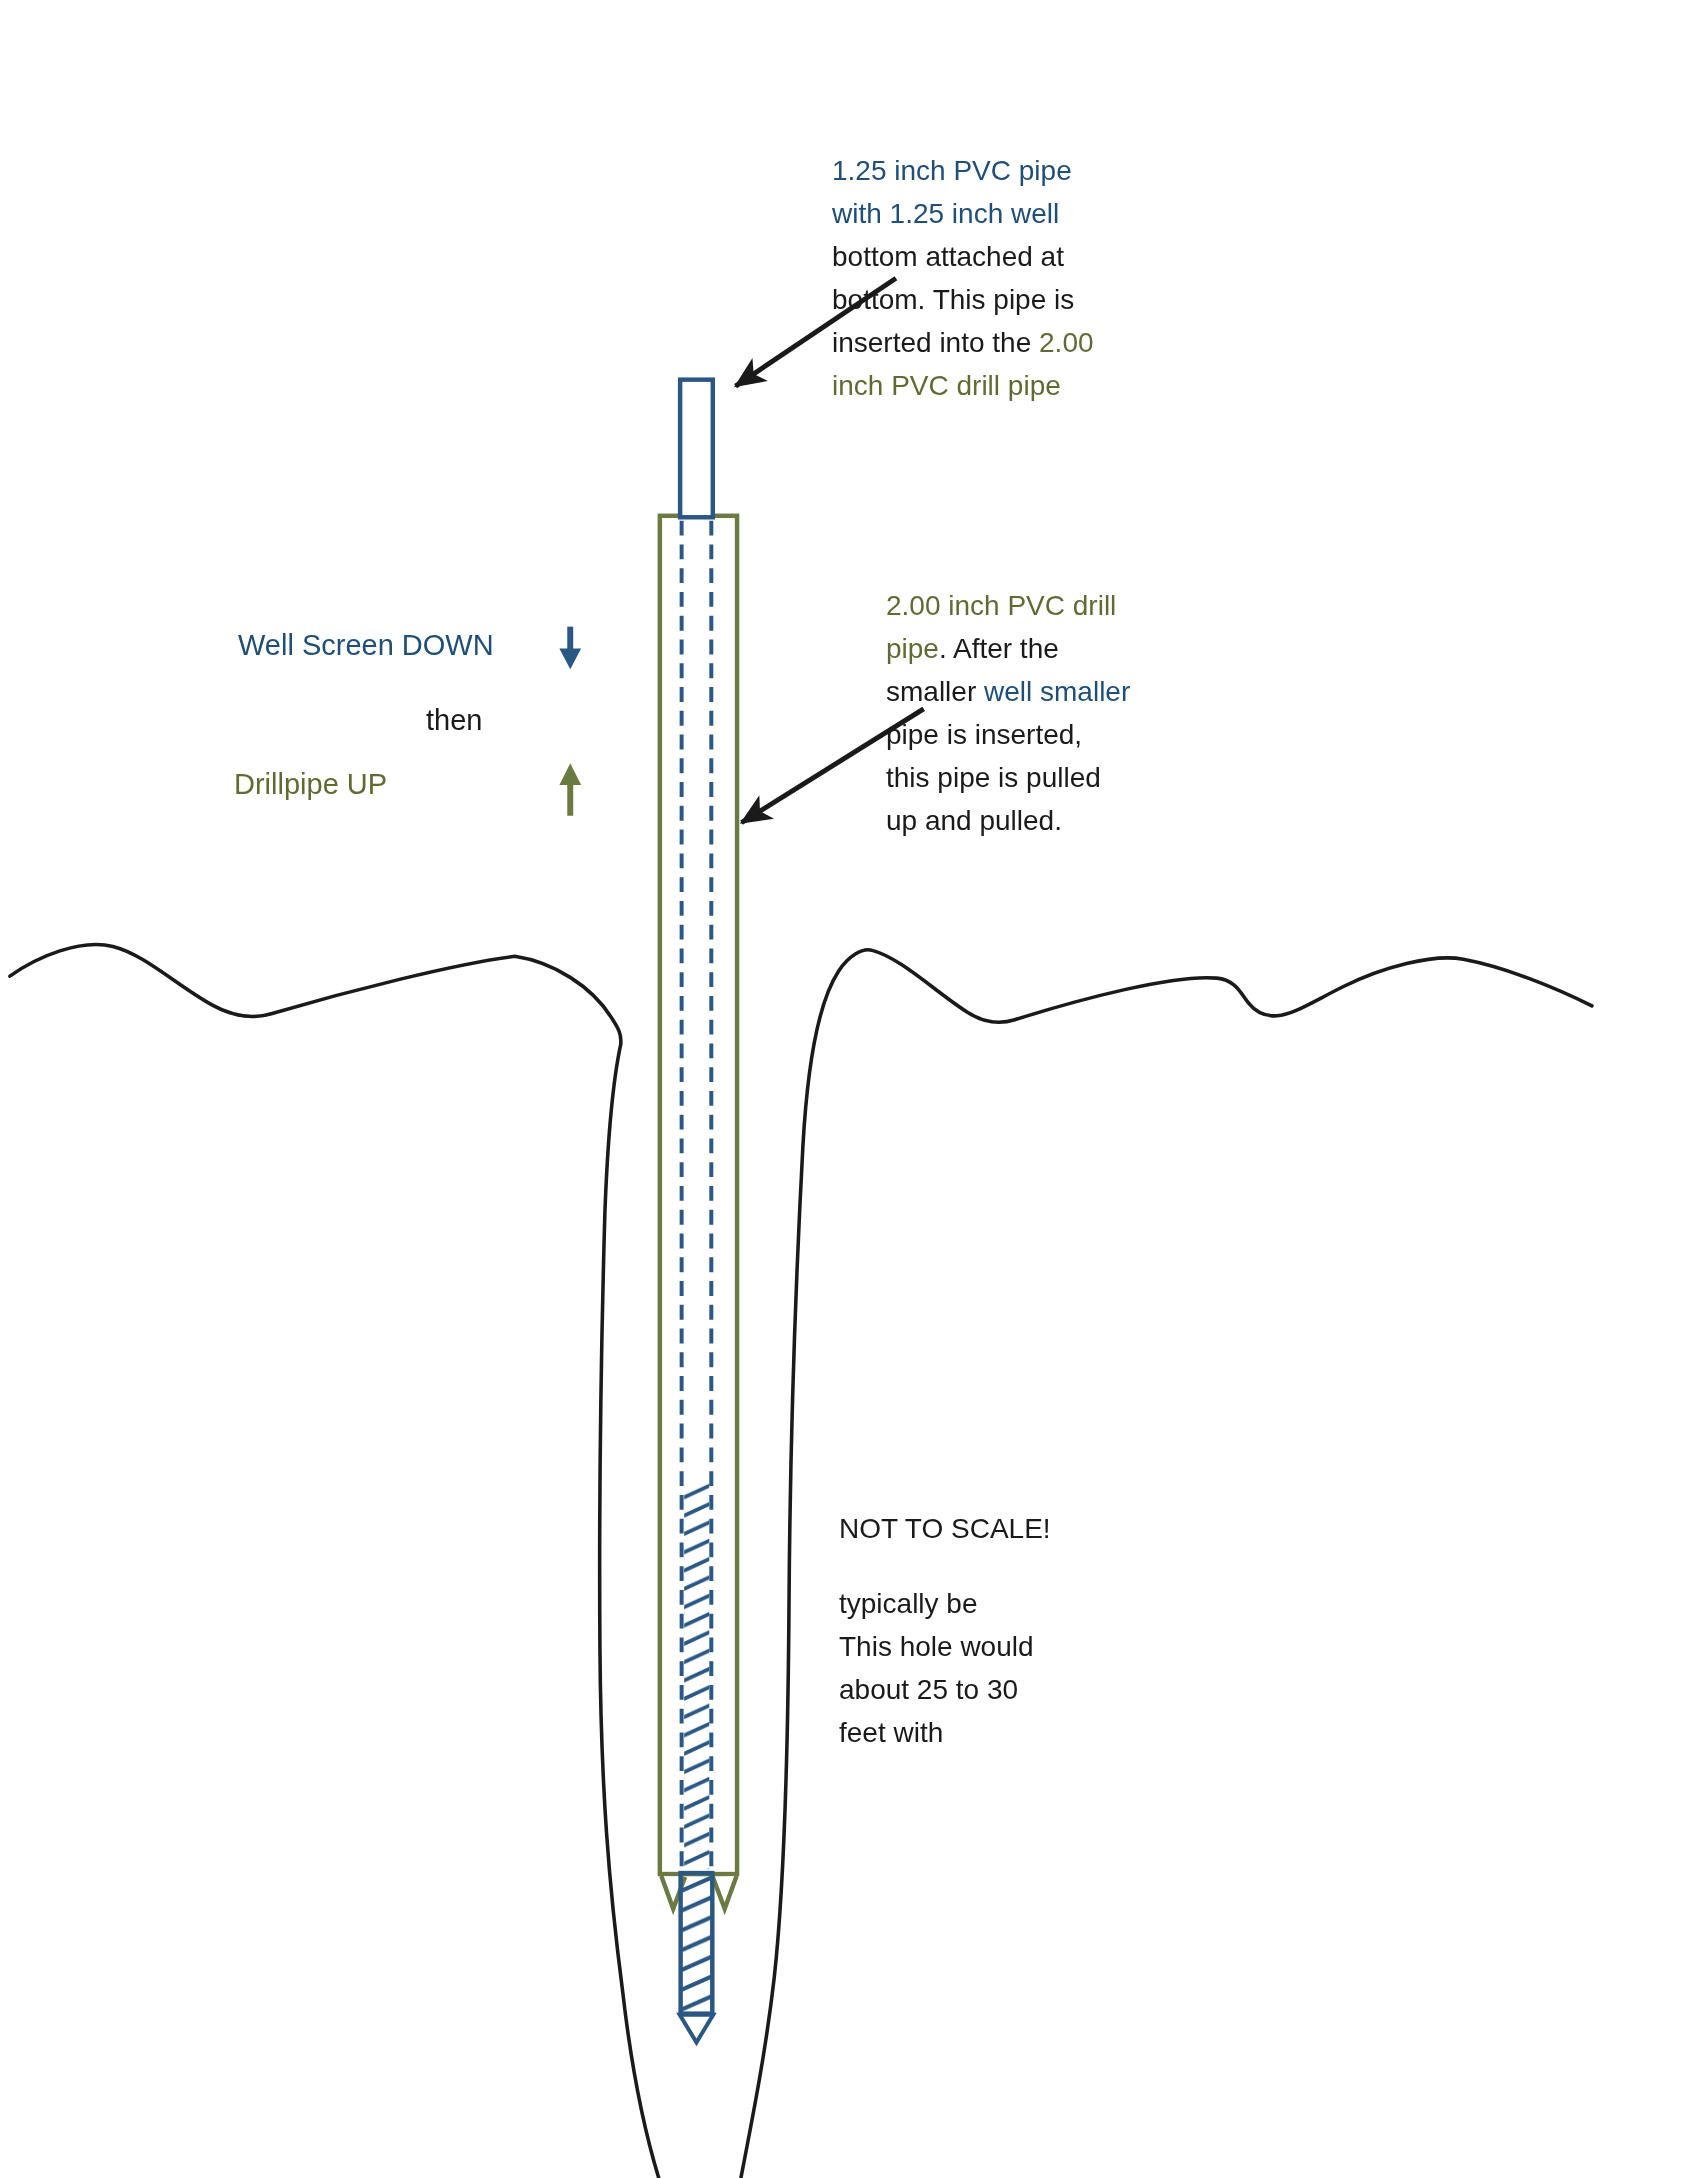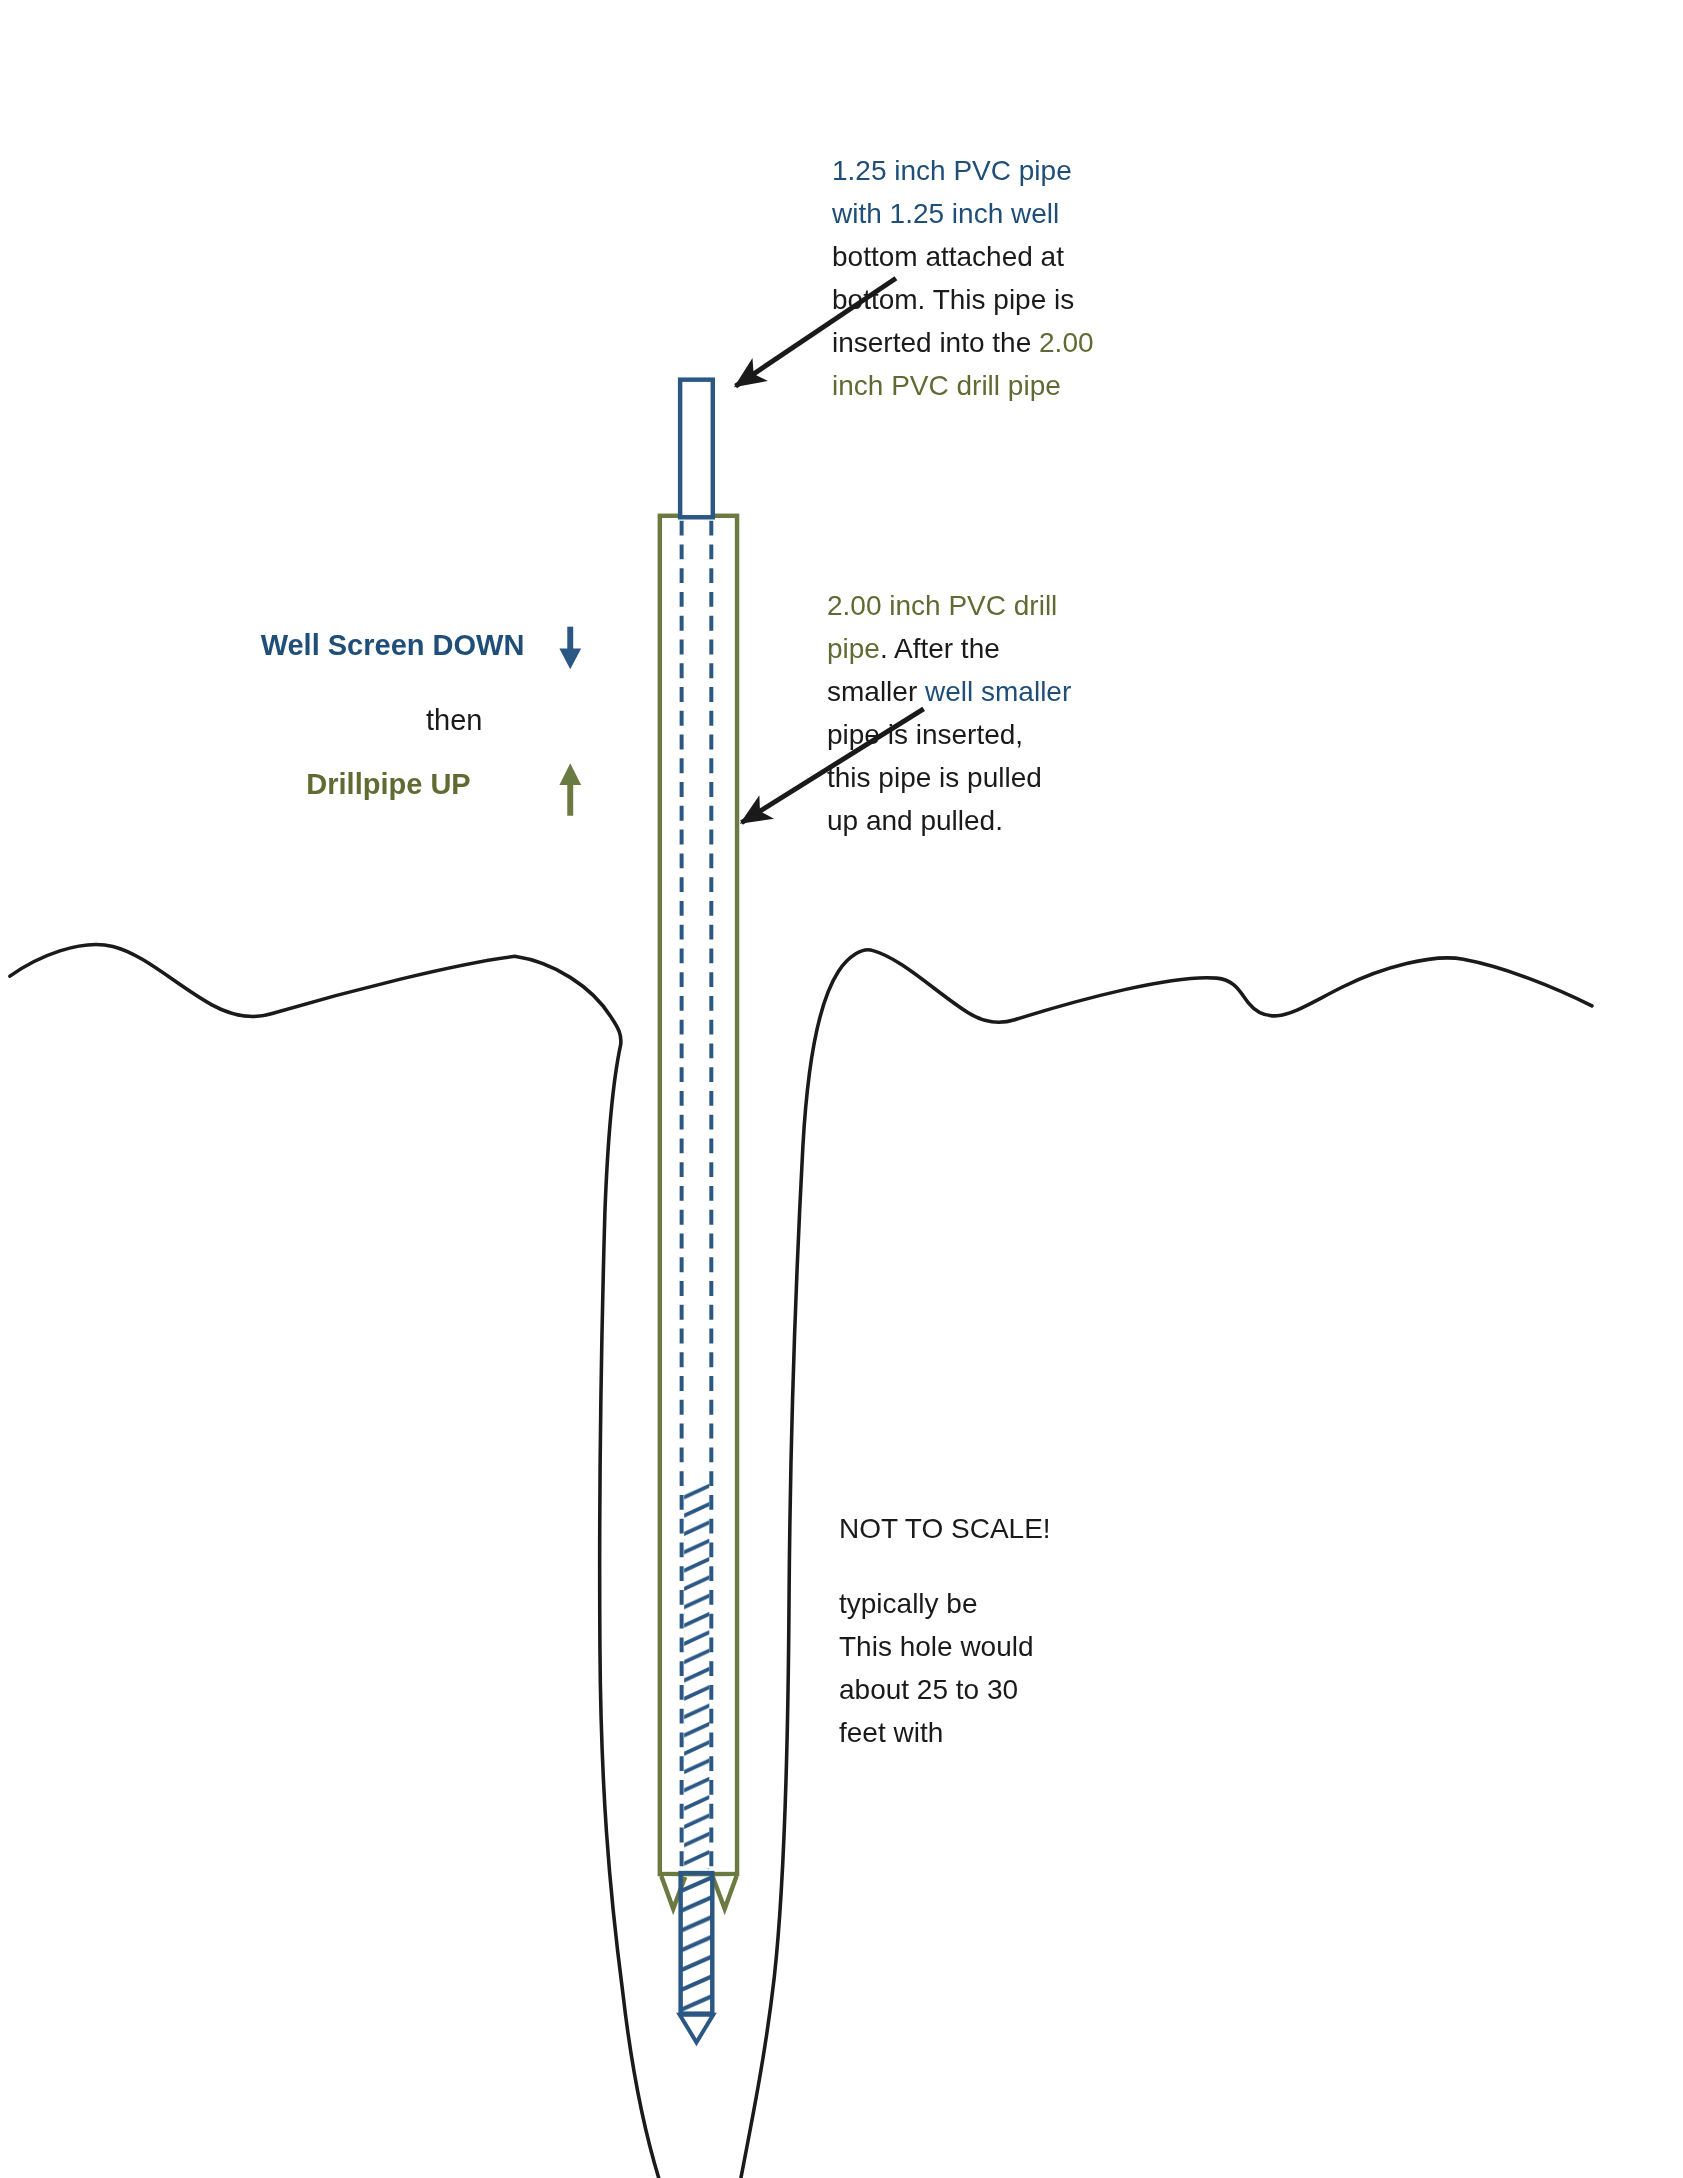--- a/index.html
+++ b/index.html
@@ -31,22 +31,22 @@
     white-space:nowrap;
   }
   .txt .line{height:43px;}
   .c-black{color:var(--ink);}
   .c-blue{color:var(--blue);}
   .c-olive{color:var(--olive);}
   .lbl{
     position:absolute;
     font-size:29px;
     line-height:43px;
-    font-weight:bold;
-    text-align:center;
+    font-weight:normal;
+    text-align:left;
     white-space:nowrap;
   }
   .lbl.plain{font-weight:normal;text-align:left;}
   .spacer32{height:32px;}
 </style>
 </head>
 <body>
 
 <div class="page">
 
@@ -102,21 +102,21 @@
 
   <div class="txt" style="left:832px;top:149px;width:356px;">
     <div class="line"><span class="c-blue">1.25 inch PVC pipe</span></div>
     <div class="line"><span class="c-blue">with 1.25 inch well</span></div>
     <div class="line"><span class="c-black">bottom attached at</span></div>
     <div class="line"><span class="c-black">bottom.  This pipe is</span></div>
     <div class="line"><span class="c-black">inserted into the </span><span class="c-olive">2.00</span></div>
     <div class="line"><span class="c-olive">inch PVC drill pipe</span></div>
   </div>
 
-  <div class="txt" style="left:827px;top:584px;width:356px;">
+  <div class="txt" style="left:886px;top:584px;width:356px;">
     <div class="line"><span class="c-olive">2.00 inch PVC drill</span></div>
     <div class="line"><span class="c-olive">pipe</span><span class="c-black">.  After the</span></div>
     <div class="line"><span class="c-black">smaller </span><span class="c-blue">well smaller</span></div>
     <div class="line"><span class="c-black">pipe is inserted,</span></div>
     <div class="line"><span class="c-black">this pipe is pulled</span></div>
     <div class="line"><span class="c-black">up and pulled.</span></div>
   </div>
 
   <div class="lbl c-blue" style="left:238px;top:624px;width:309px;">Well Screen DOWN</div>
   <div class="lbl plain c-black" style="left:426px;top:699px;width:178px;">then</div>

